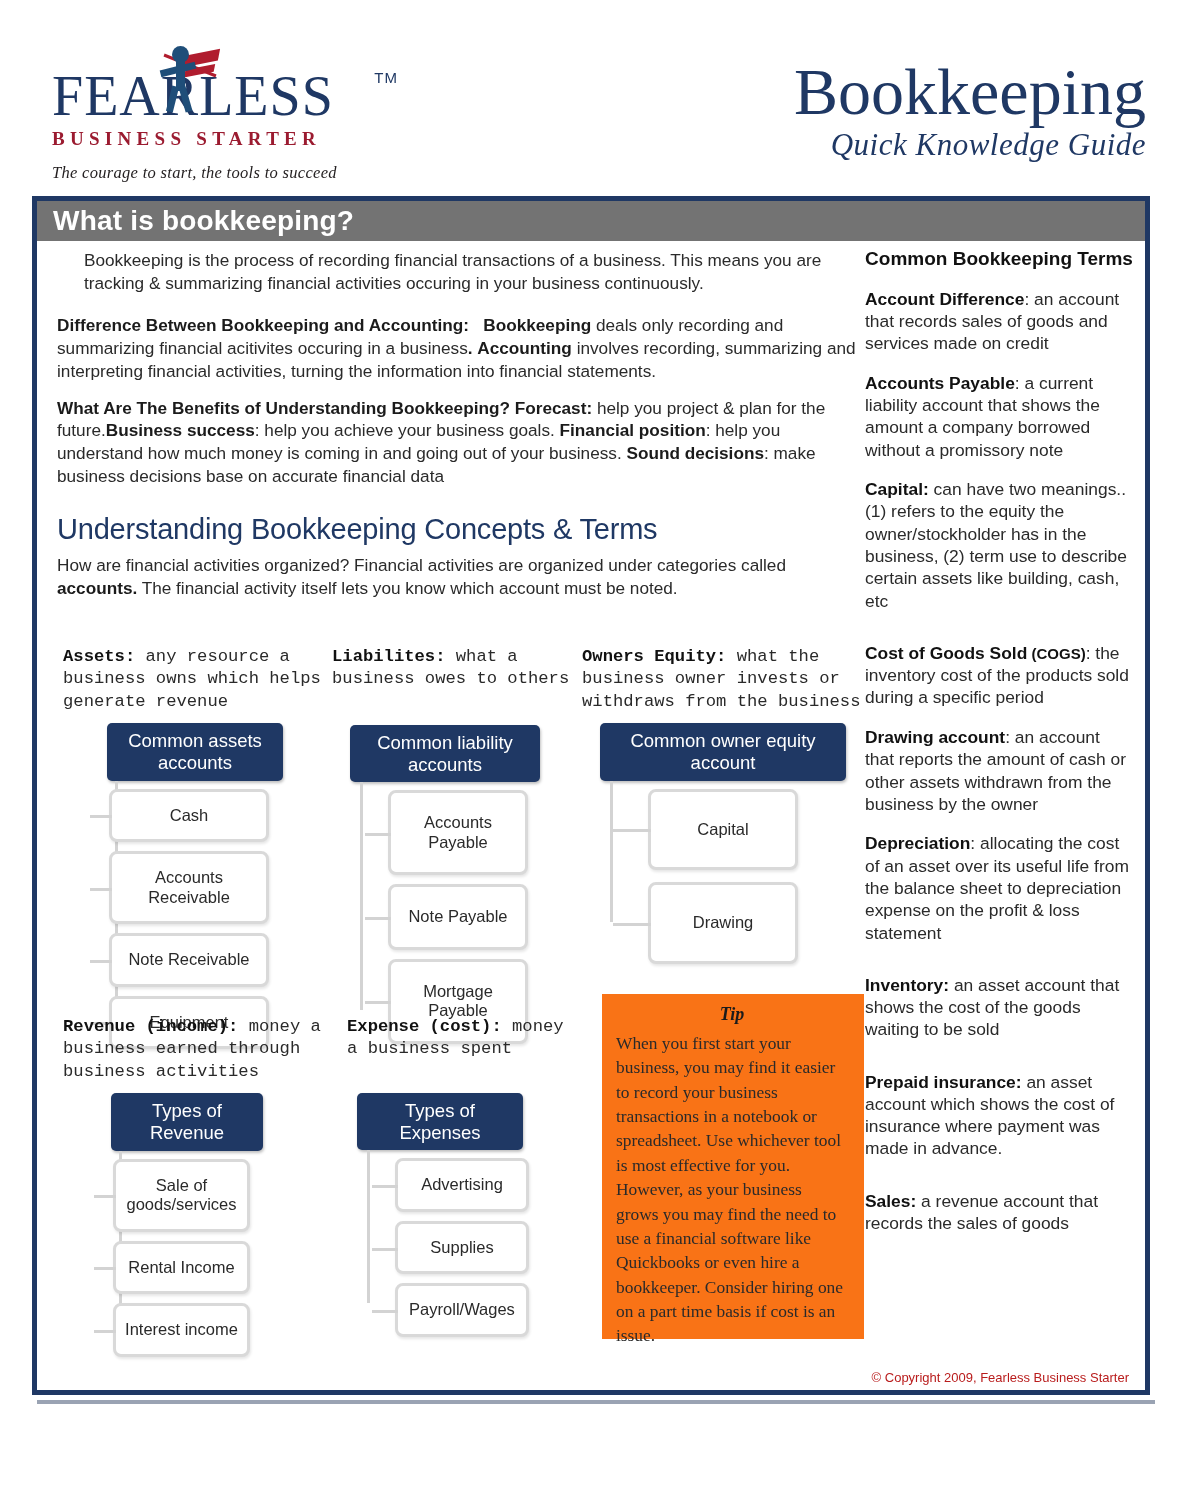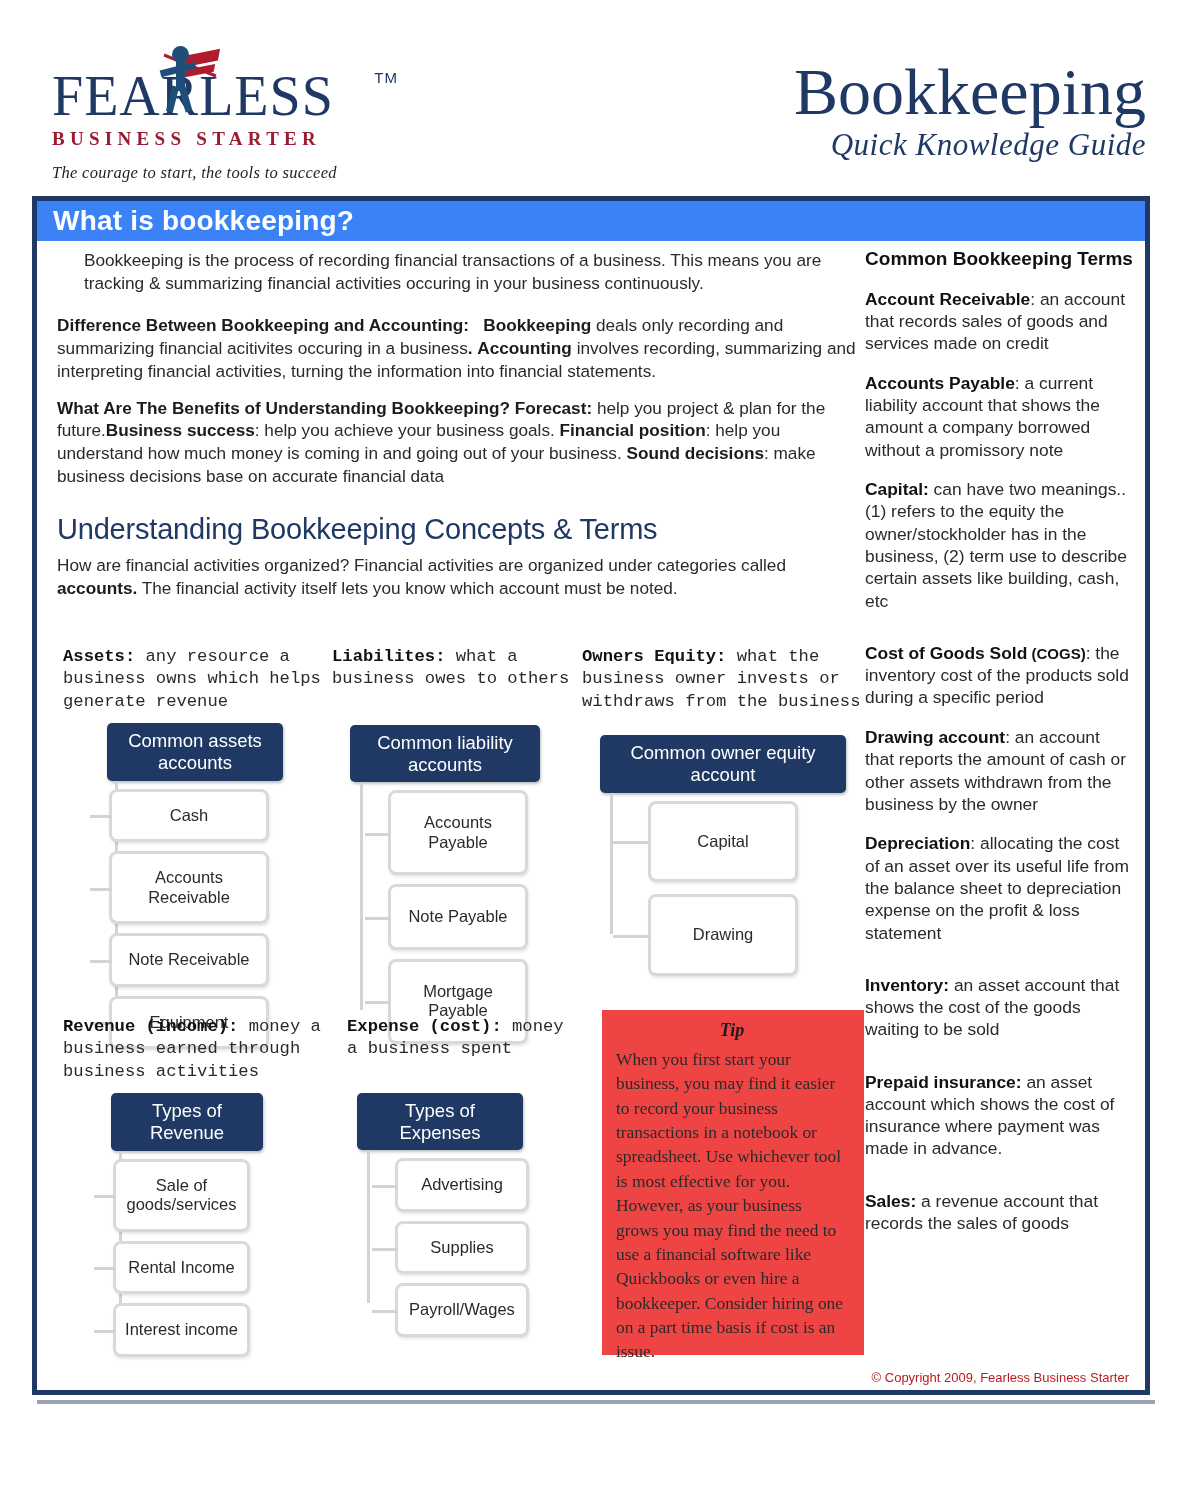--- a/index.html
+++ b/index.html
@@ -158,21 +158,21 @@
     height: 1199px;
     border: 5px solid #1f3864;
     box-sizing: border-box;
     background: #ffffff;
   }
   .section-bar {
     position: absolute;
     left: 0; top: 0;
     width: 100%;
     height: 40px;
-    background: #3b82f6;
+    background: #737373;
     color: #ffffff;
     font-size: 28px;
     font-weight: bold;
     line-height: 40px;
     padding-left: 16px;
     box-sizing: border-box;
     letter-spacing: 0.2px;
   }
 
   .content {
@@ -308,24 +308,24 @@
 
   .c5 .node-head { width: 166px; margin-left: 10px; }
   .c5 .branch { padding-left: 48px; }
   .c5 .branch:before { left: 20px; }
   .c5 .leaf { width: 134px; }
 
   
   .tip {
     position: absolute;
     left: 545px;
-    top: 364px;
+    top: 348px;
     width: 262px;
     height: 345px;
-    background: #ef4444;
+    background: #f97316;
     box-sizing: border-box;
     padding: 10px 16px 6px 14px;
   }
   .tip-title {
     text-align: center;
     font-family: "Liberation Serif", serif;
     font-style: italic;
     font-weight: bold;
     font-size: 18px;
     color: #1b1b1b;
@@ -467,21 +467,21 @@
               <div class="leaf tall">Note Payable</div>
               <div class="leaf tall">Mortgage Payable</div>
             </div>
           </div>
         </div>
 
         <div class="concept-col c3">
           <p class="concept-def">
             <b>Owners Equity:</b><span> what the business owner invests or withdraws from the business</span>
           </p>
-          <div class="tree" style="margin-top:22px;">
+          <div class="tree" style="margin-top:10px;">
             <div class="node-head">Common owner equity account</div>
             <div class="branch">
               <div class="leaf">Capital</div>
               <div class="leaf">Drawing</div>
             </div>
           </div>
         </div>
 
         <div class="concept-col c4">
           <p class="concept-def">
@@ -515,21 +515,21 @@
           <div class="tip-title">Tip</div>
           <div class="tip-body">When you first start your business, you may find it easier to record your business transactions in a notebook or spreadsheet. Use whichever tool is most effective for you. However, as your business grows you may find the need to use a financial software like Quickbooks or even hire a bookkeeper.  Consider hiring one on a part time basis if cost is an issue.</div>
         </div>
 
       </div>
 
       <div class="sidebar">
         <div class="sidebar-title">Common Bookkeeping Terms</div>
 
         <p class="term">
-          <b>Account Receivable</b><span>: an account that records sales of goods and services made on credit</span>
+          <b>Account Difference</b><span>: an account that records sales of goods and services made on credit</span>
         </p>
         <p class="term">
           <b>Accounts Payable</b><span>:  a current liability account that shows the amount a company borrowed without a promissory note</span>
         </p>
         <p class="term gap">
           <b>Capital:</b><span> can have two meanings..(1) refers to the equity the owner/stockholder has in the business, (2) term use to describe certain assets like building, cash, etc</span>
         </p>
         <p class="term">
           <b>Cost of Goods Sold</b><b class="small"> (COGS)</b><span>: the inventory cost of the products sold during a specific period</span>
         </p>

